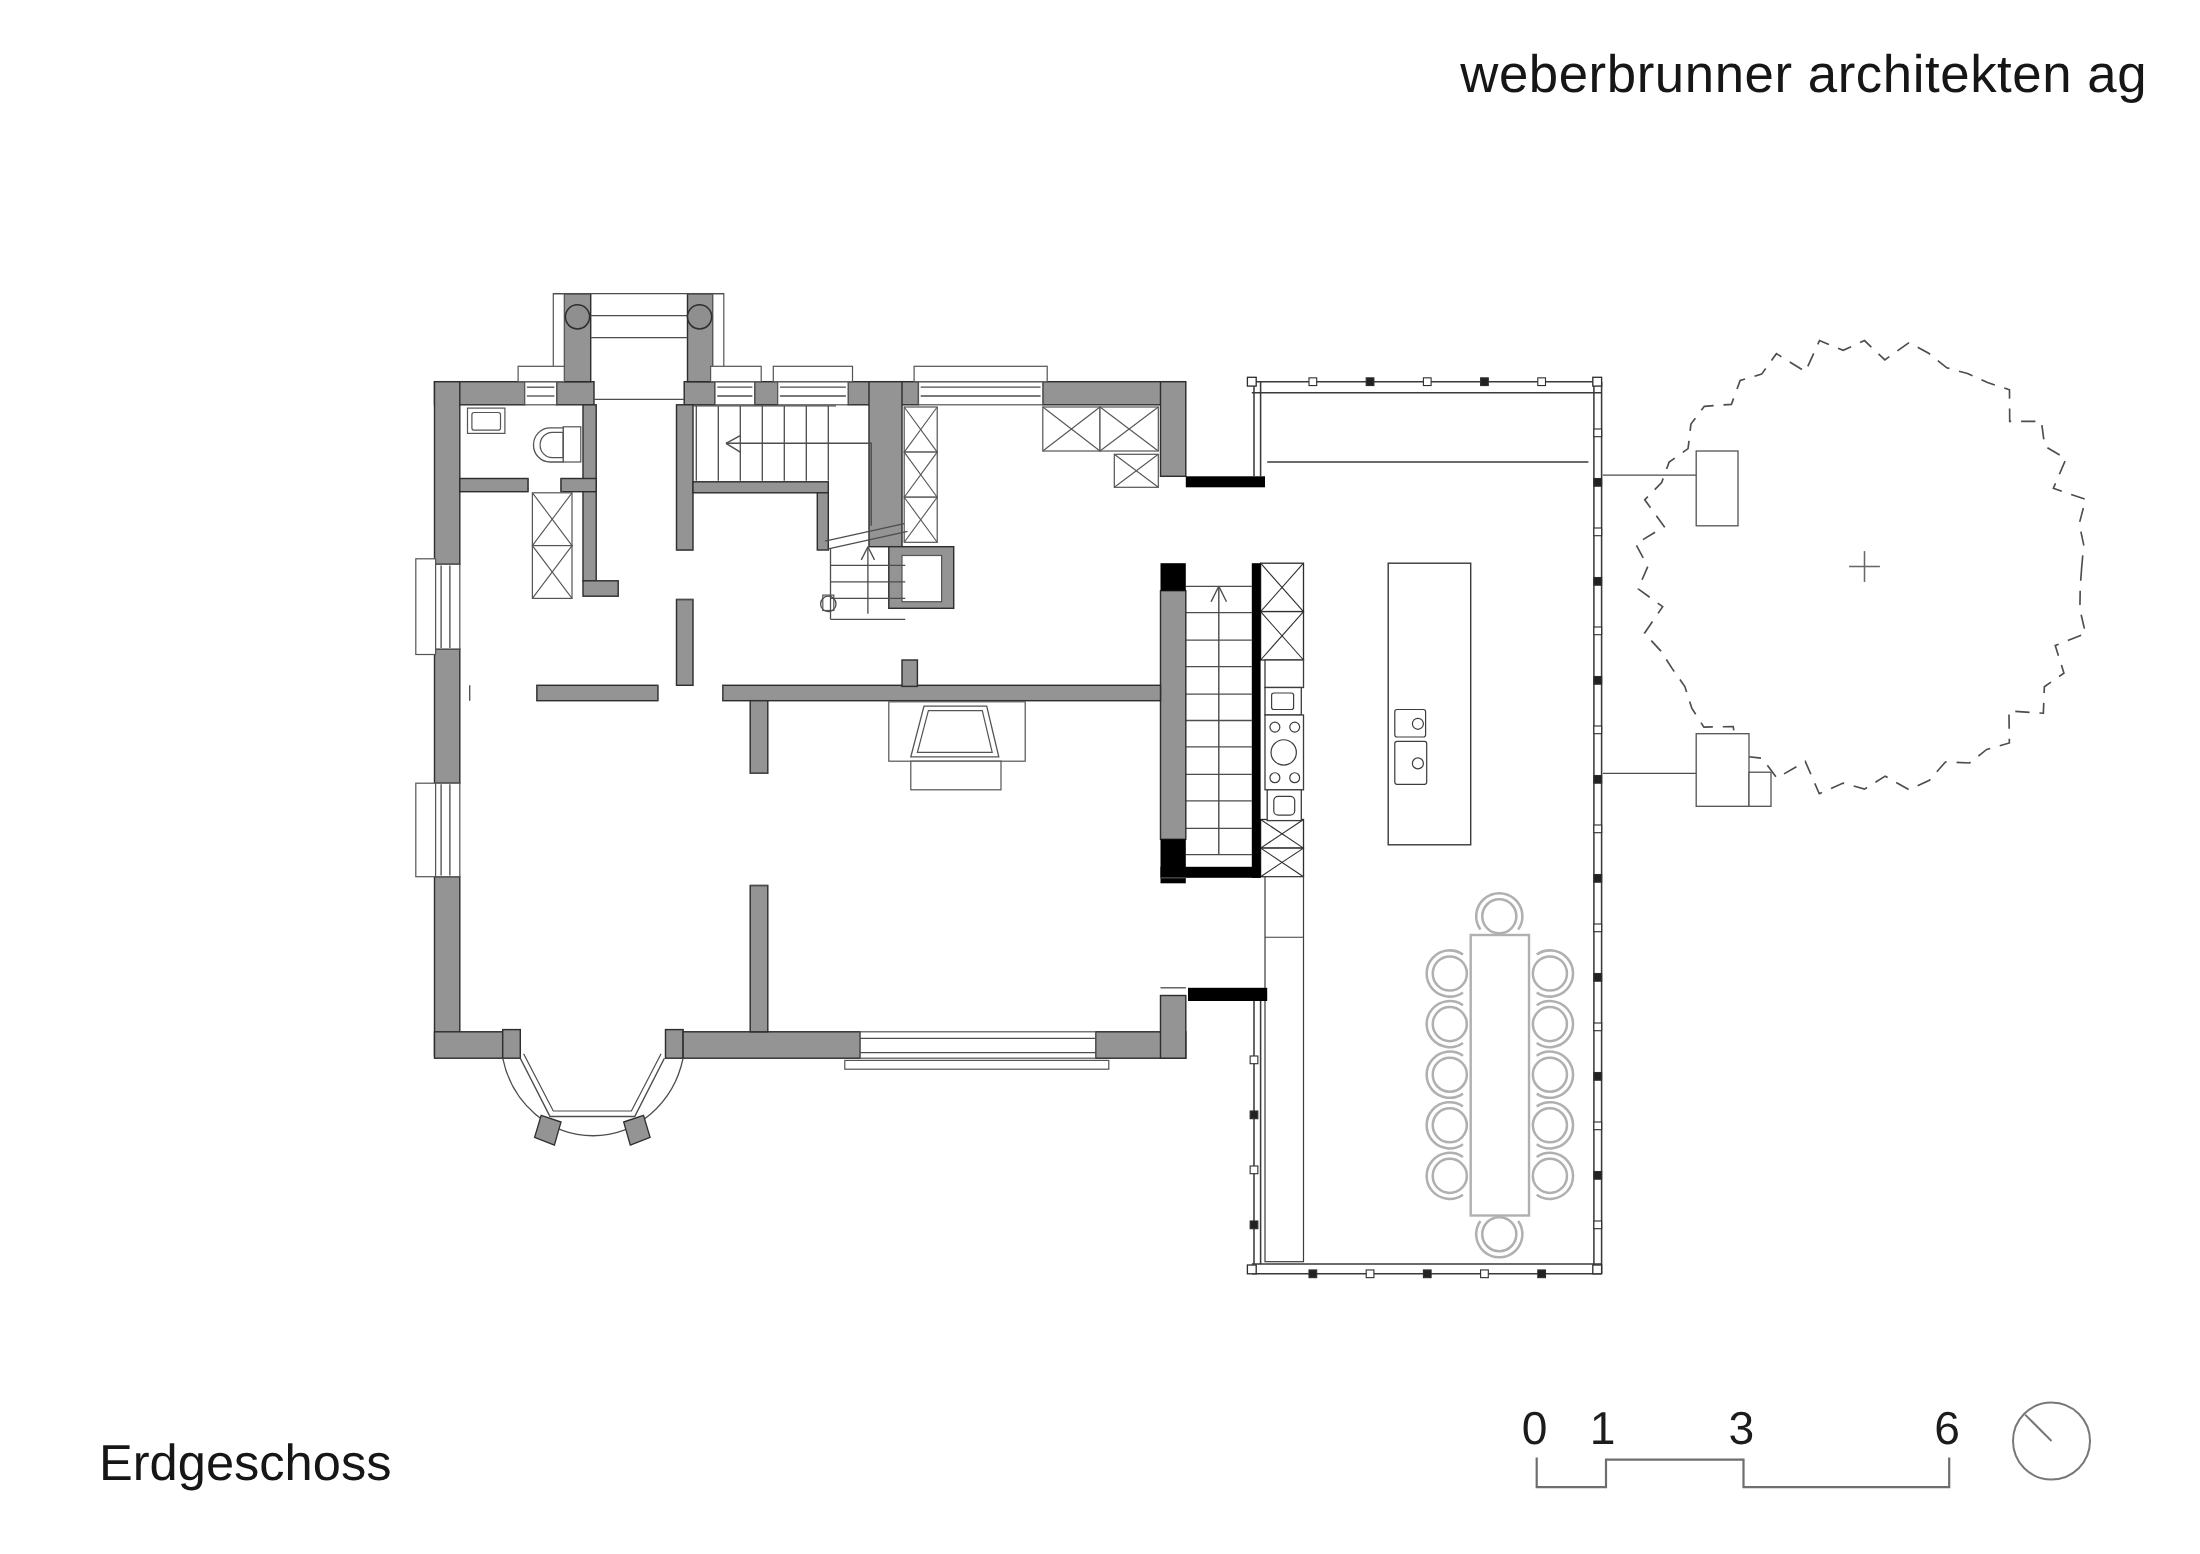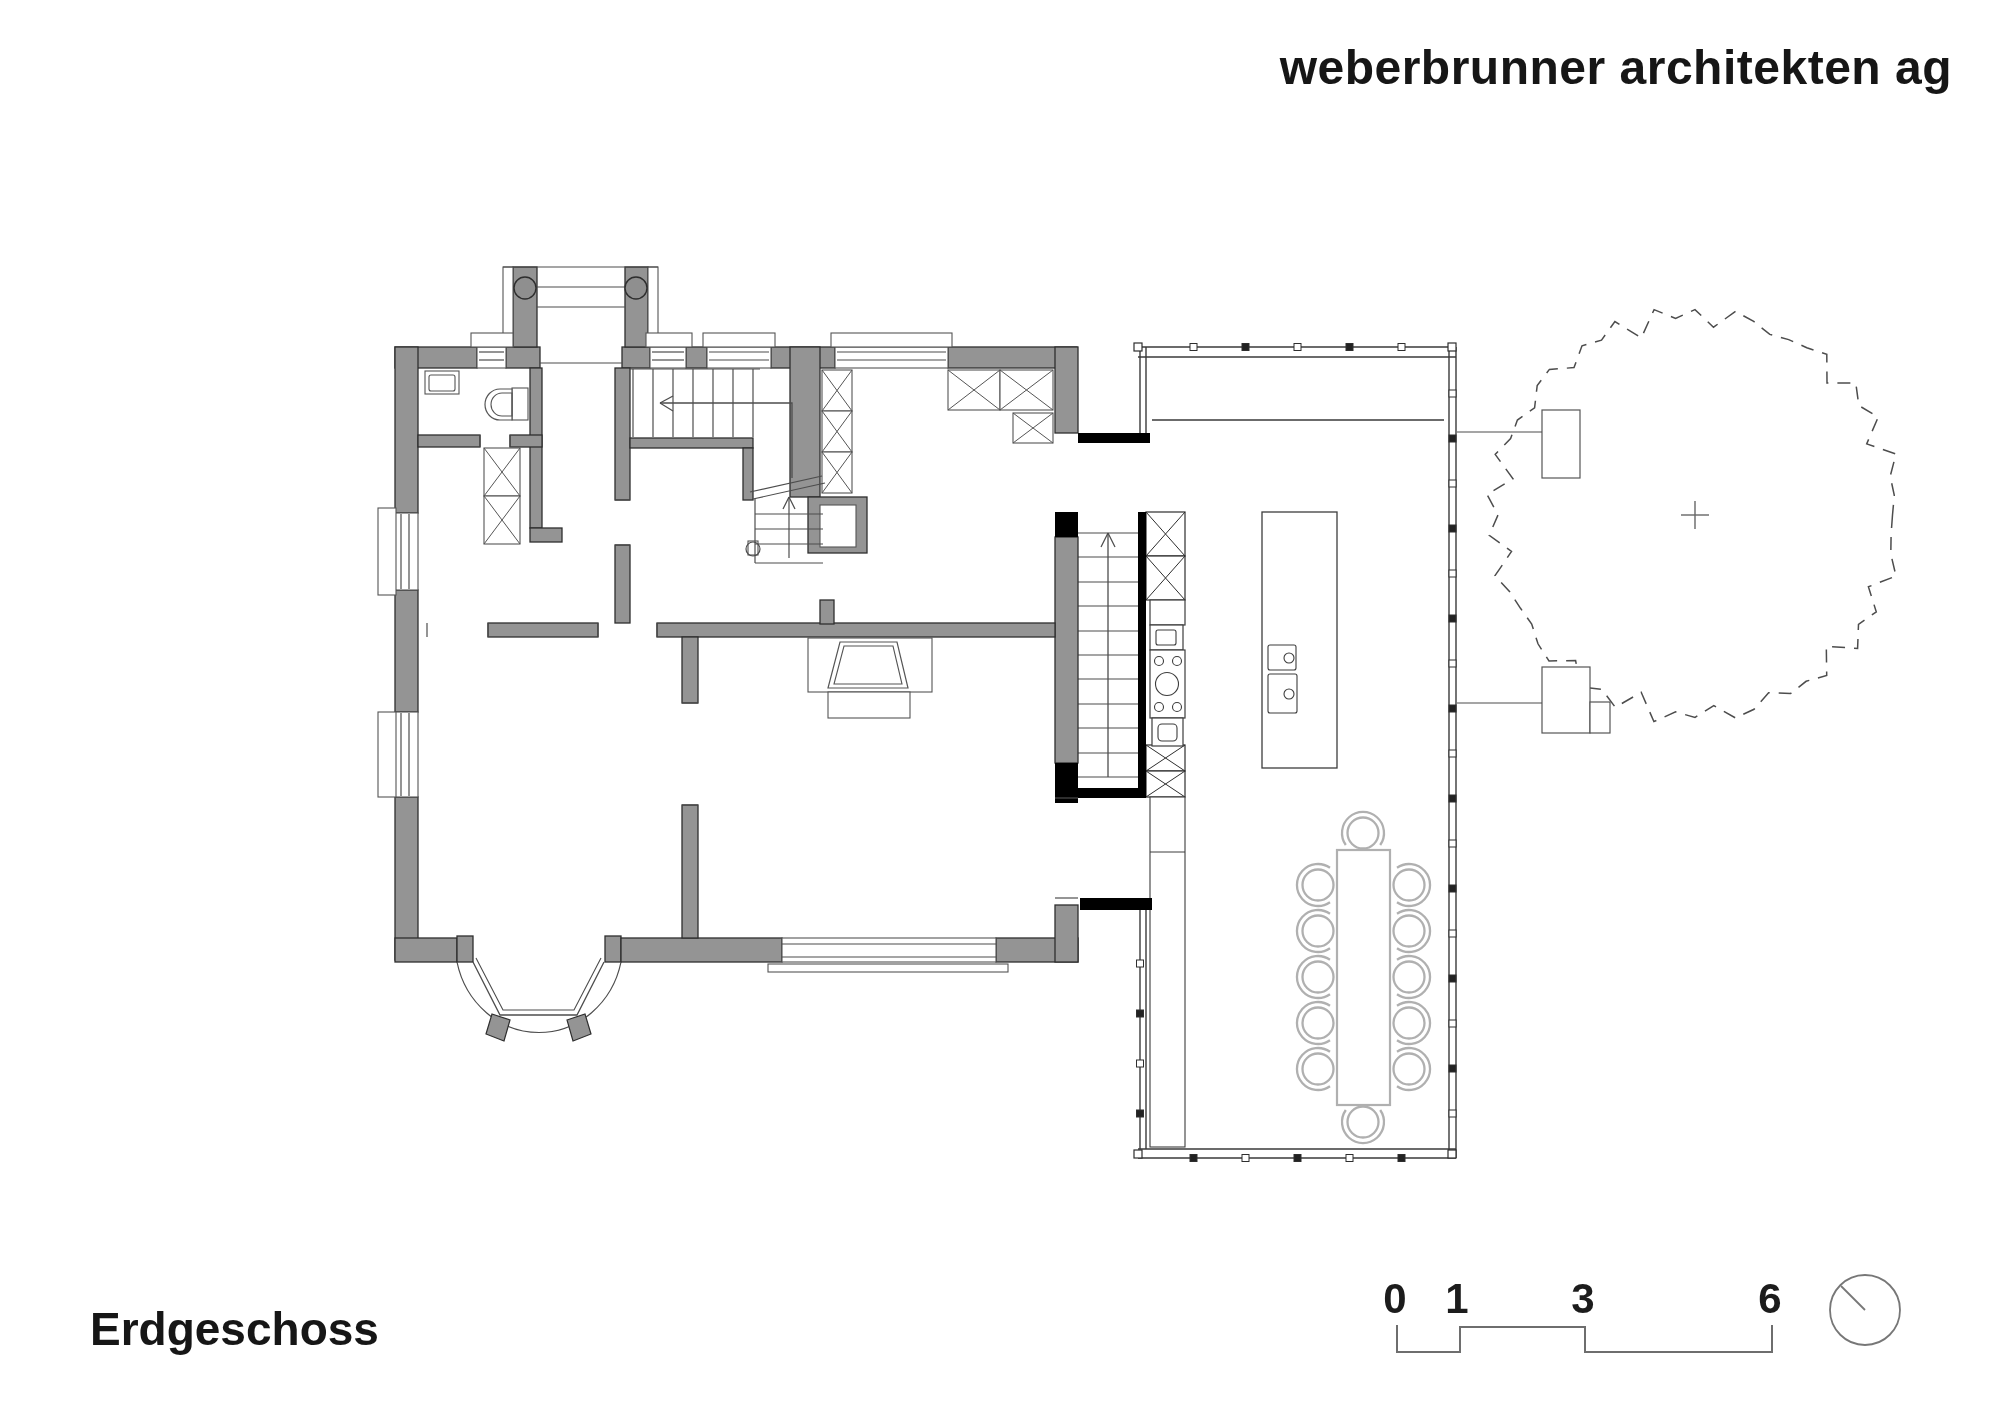--- a/index.html
+++ b/index.html
@@ -1,17 +1,17 @@
 <!DOCTYPE html>
 <html><head>
 <meta charset="utf-8">
 <style>
   html,body{margin:0;padding:0;background:#fff;}
   .canvas{position:relative;width:2000px;height:1413px;background:var(--bg,#fff);overflow:hidden;
-          font-family:"Liberation Sans", sans-serif;font-weight:bold;}
+          font-family:"Liberation Sans", sans-serif;}
   svg{position:absolute;left:0;top:0;}
   text{font-family:"Liberation Sans", sans-serif;}
   .firm{font-size:48px;fill:#161616;letter-spacing:.5px;}
   .floor{font-size:46px;fill:#161616;}
   .scalenum{font-size:42px;fill:#1c1c1c;text-anchor:middle;}
 </style>
 </head>
 <body>
 
 <div class="canvas">

